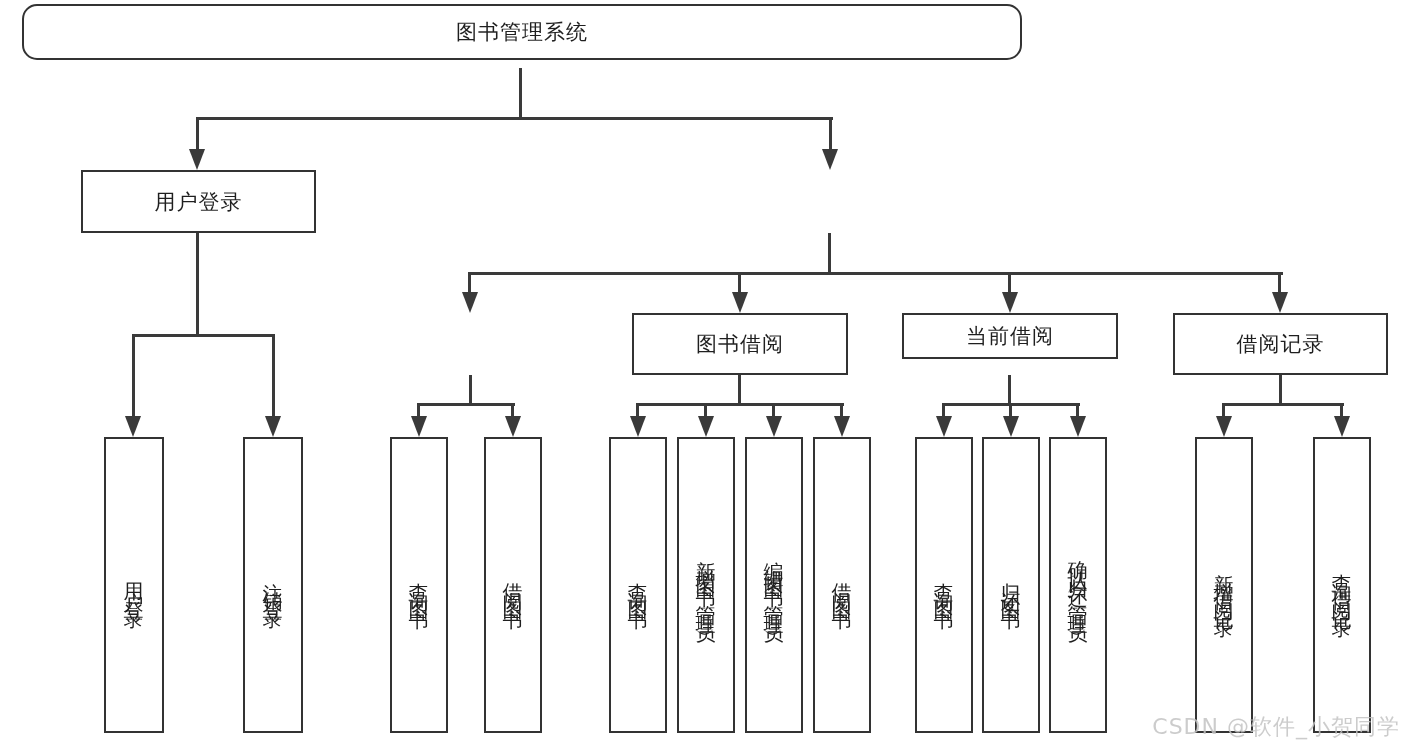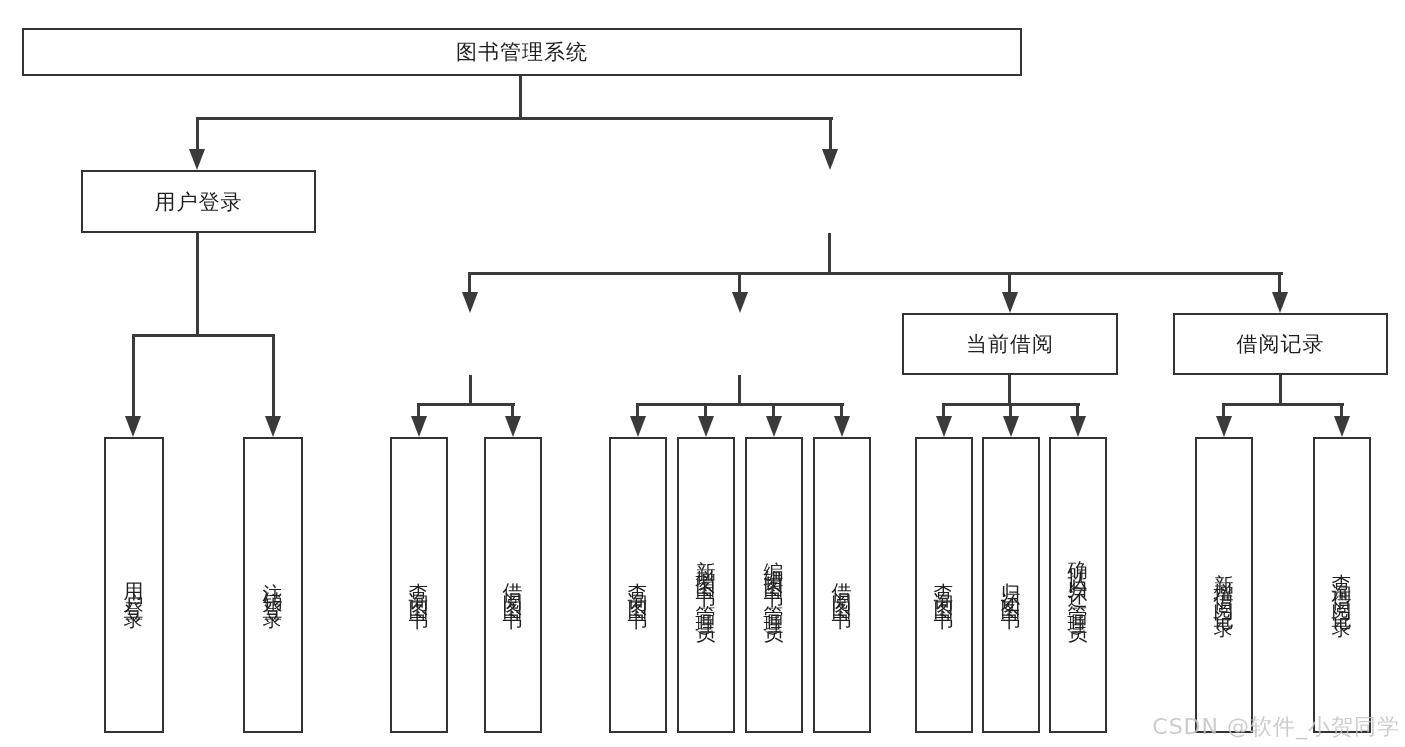--- a/index.html
+++ b/index.html
@@ -60,21 +60,21 @@
     letter-spacing:1px;
     z-index:5;
     opacity:.85;
   }
 </style>
 </head>
 <body>
 
 <div class="canvas">
 
-  <div class="box" style="left:22px;top:28px;width:1000px;height:48px;">
+  <div class="box" style="left:22px;top:4px;width:1000px;height:56px;border-radius:15px;">
     <span>图书管理系统</span>
   </div>
 
   <div class="lv" style="left:519px;top:68px;height:52px;"></div>
   <div class="lh" style="left:196px;top:117px;width:637px;"></div>
   <div class="lv" style="left:196px;top:117px;height:34px;"></div>
   <div class="arr" style="left:189px;top:149px;"></div>
   <div class="lv" style="left:829px;top:117px;height:34px;"></div>
   <div class="arr" style="left:822px;top:149px;"></div>
 
@@ -100,21 +100,24 @@
   <div class="lh" style="left:469px;top:272px;width:814px;"></div>
   <div class="lv" style="left:468px;top:272px;height:22px;"></div>
   <div class="arr" style="left:462px;top:292px;"></div>
   <div class="lv" style="left:738px;top:272px;height:22px;"></div>
   <div class="arr" style="left:732px;top:292px;"></div>
   <div class="lv" style="left:1008px;top:272px;height:22px;"></div>
   <div class="arr" style="left:1002px;top:292px;"></div>
   <div class="lv" style="left:1278px;top:272px;height:22px;"></div>
   <div class="arr" style="left:1272px;top:292px;"></div>
 
-  <div class="box" style="left:902px;top:313px;width:216px;height:62px;">
+  <div class="box" style="left:632px;top:313px;width:216px;height:62px;">
+    <span>图书借阅</span>
+  </div>
+  <div class="box" style="left:902px;top:313px;width:216px;height:46px;">
     <span>当前借阅</span>
   </div>
   <div class="box" style="left:1173px;top:313px;width:215px;height:62px;">
     <span>借阅记录</span>
   </div>
 
   <div class="lv" style="left:469px;top:375px;height:31px;"></div>
   <div class="lh" style="left:418px;top:403px;width:97px;"></div>
   <div class="lv" style="left:417px;top:403px;height:15px;"></div>
   <div class="arr" style="left:411px;top:416px;"></div>

